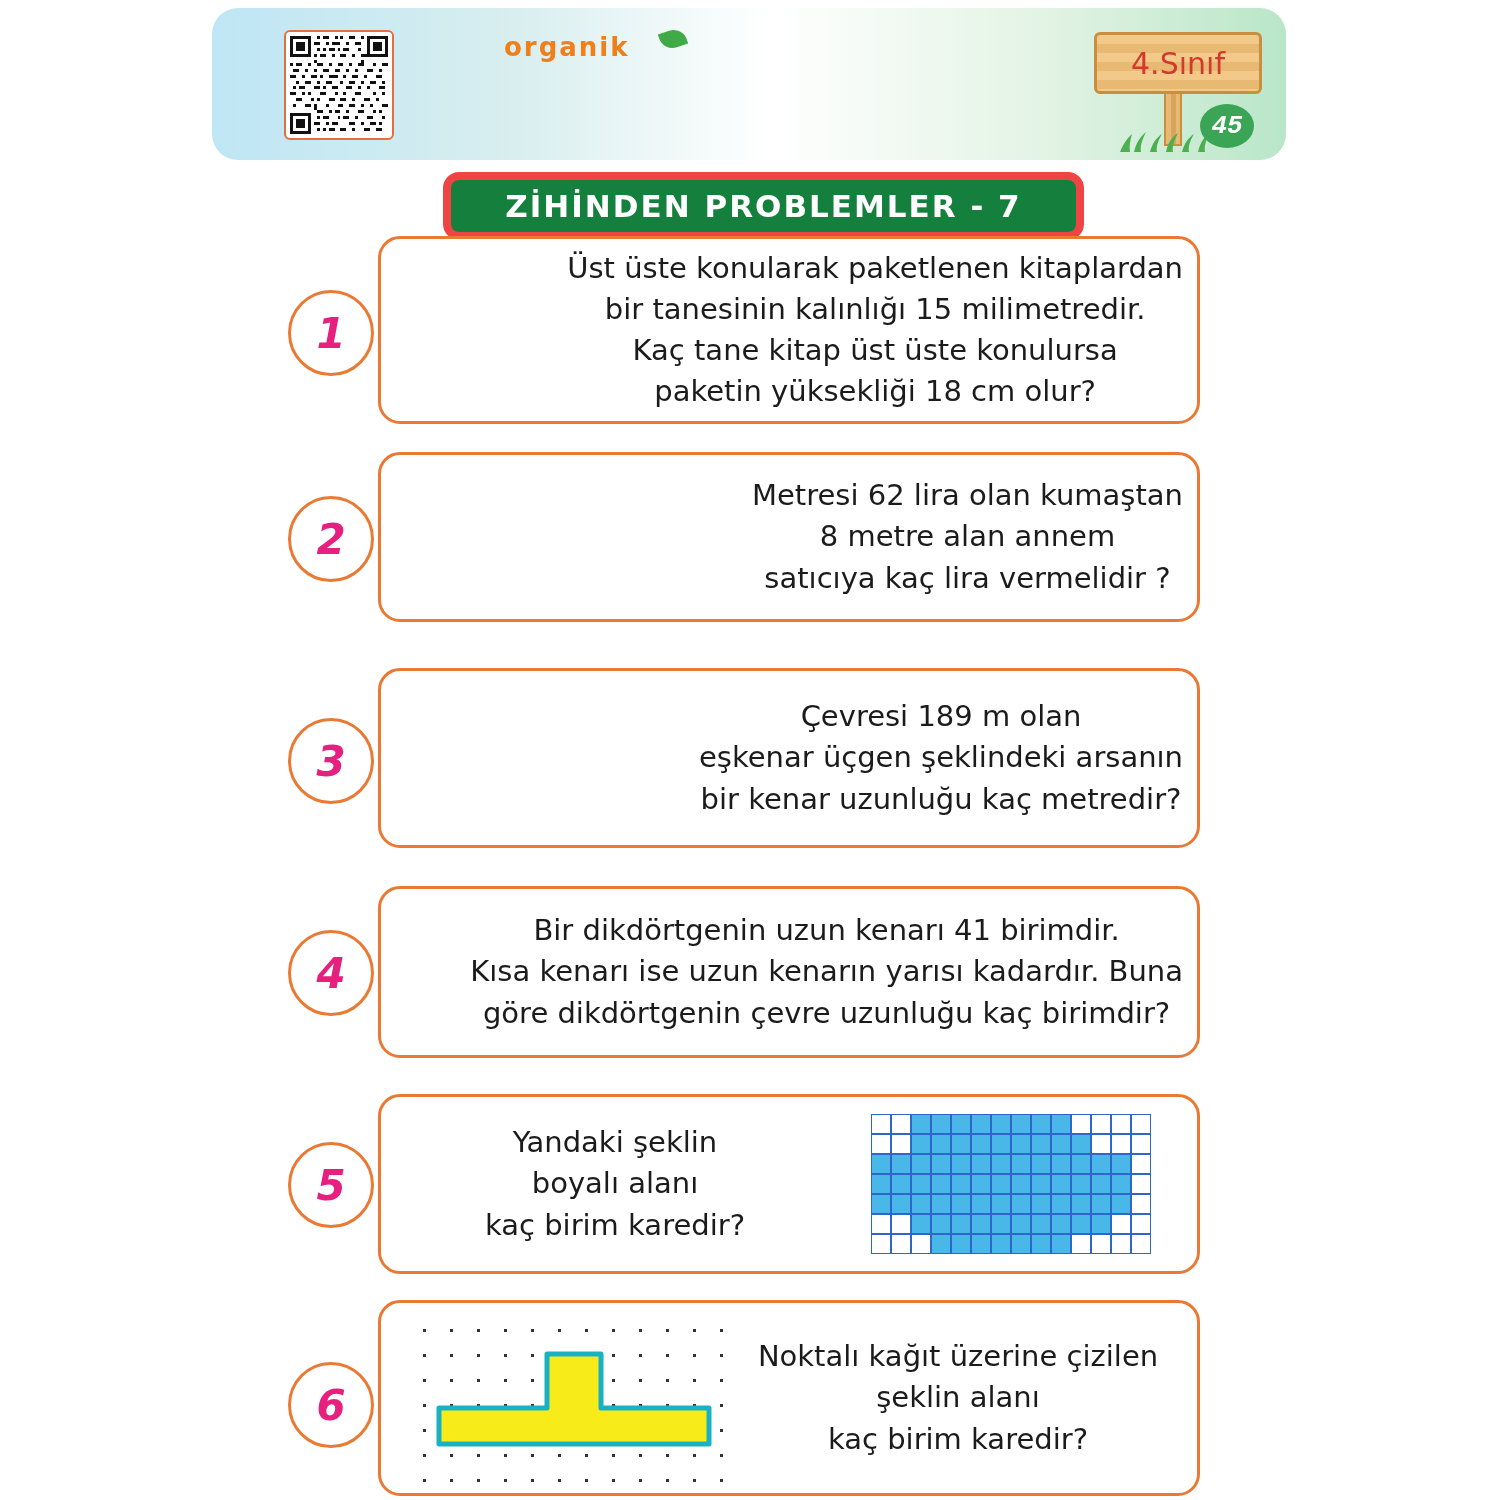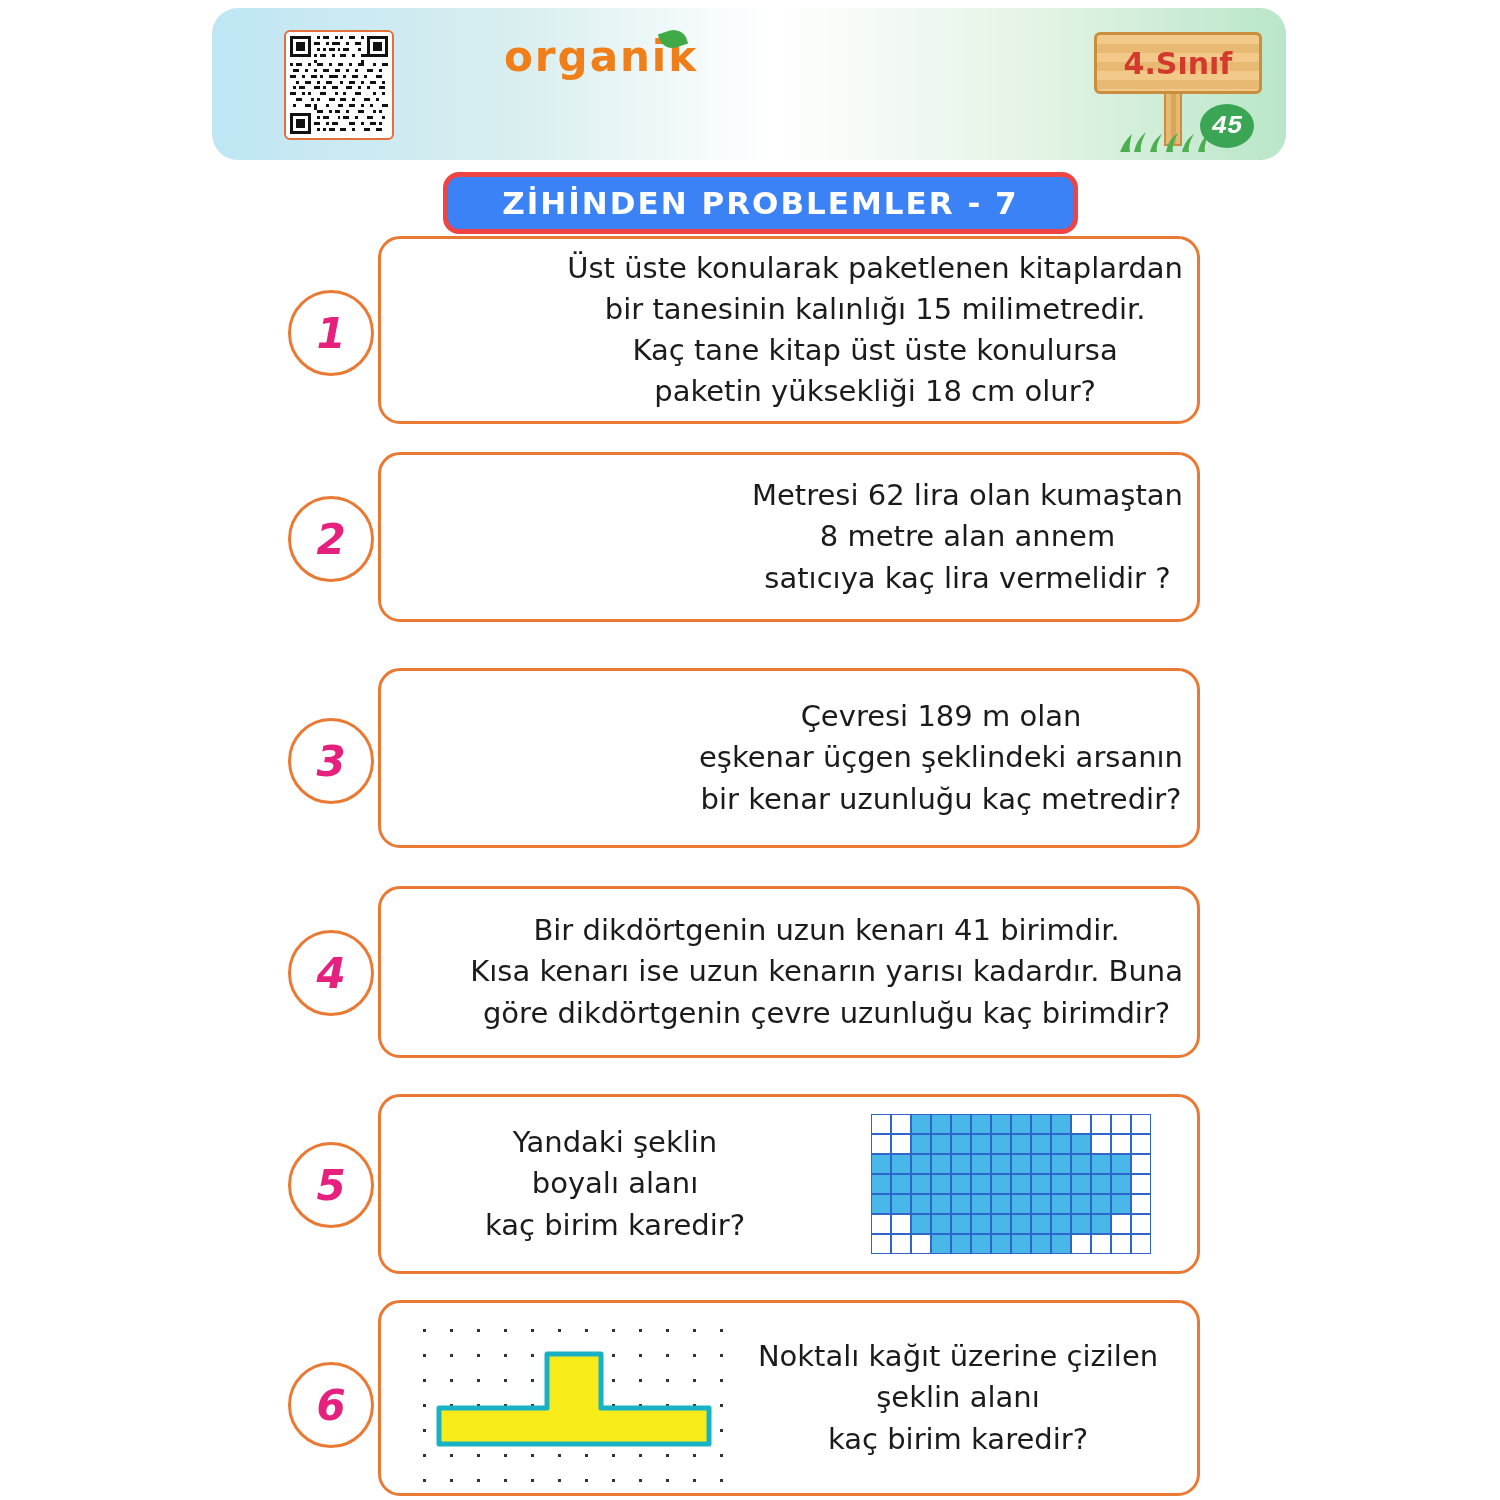--- a/index.html
+++ b/index.html
@@ -50,21 +50,21 @@
     top: 8px;
     width: 560px;
     height: 140px;
   }
   .brand-organik {
     position: absolute;
     left: 12px;
     top: 16px;
     font-family: "DejaVu Sans", sans-serif;
     font-weight: bold;
-    font-size: 42px;
+    font-size: 26px;
     letter-spacing: 2px;
     color: #f07f1a;
   }
   .leaf {
     position: absolute;
     left: 168px;
     top: 14px;
     width: 26px;
     height: 18px;
     background: #3faa46;
@@ -99,21 +99,21 @@
     height: 56px;
     background: repeating-linear-gradient(180deg,#f3c98a 0px,#f3c98a 9px,#e8b972 9px,#e8b972 18px);
     border: 3px solid #c98e3e;
     border-radius: 6px;
     display: flex;
     align-items: center;
     justify-content: center;
   }
   .sign-board span {
     font-family: "DejaVu Sans", sans-serif;
-    font-weight: bold;
+    font-weight: normal;
     font-size: 30px;
     color: #d23a2e;
   }
   .sign-post {
     position: absolute;
     left: 74px;
     top: 66px;
     width: 18px;
     height: 62px;
     background: repeating-linear-gradient(90deg,#e8b972 0px,#e8b972 5px,#d9a55d 5px,#d9a55d 10px);
@@ -145,22 +145,22 @@
     font-size: 26px;
   }
 
   
   .title-pill {
     position: absolute;
     left: 443px;
     top: 172px;
     width: 625px;
     height: 52px;
-    background: #3b82f6;
-    border: 5px solid #ef4444;
+    background: #15803d;
+    border: 8px solid #ef4444;
     border-radius: 16px;
     display: flex;
     align-items: center;
     justify-content: center;
   }
   .title-pill span {
     font-family: "DejaVu Sans", sans-serif;
     font-weight: bold;
     font-size: 31px;
     letter-spacing: 2px;

